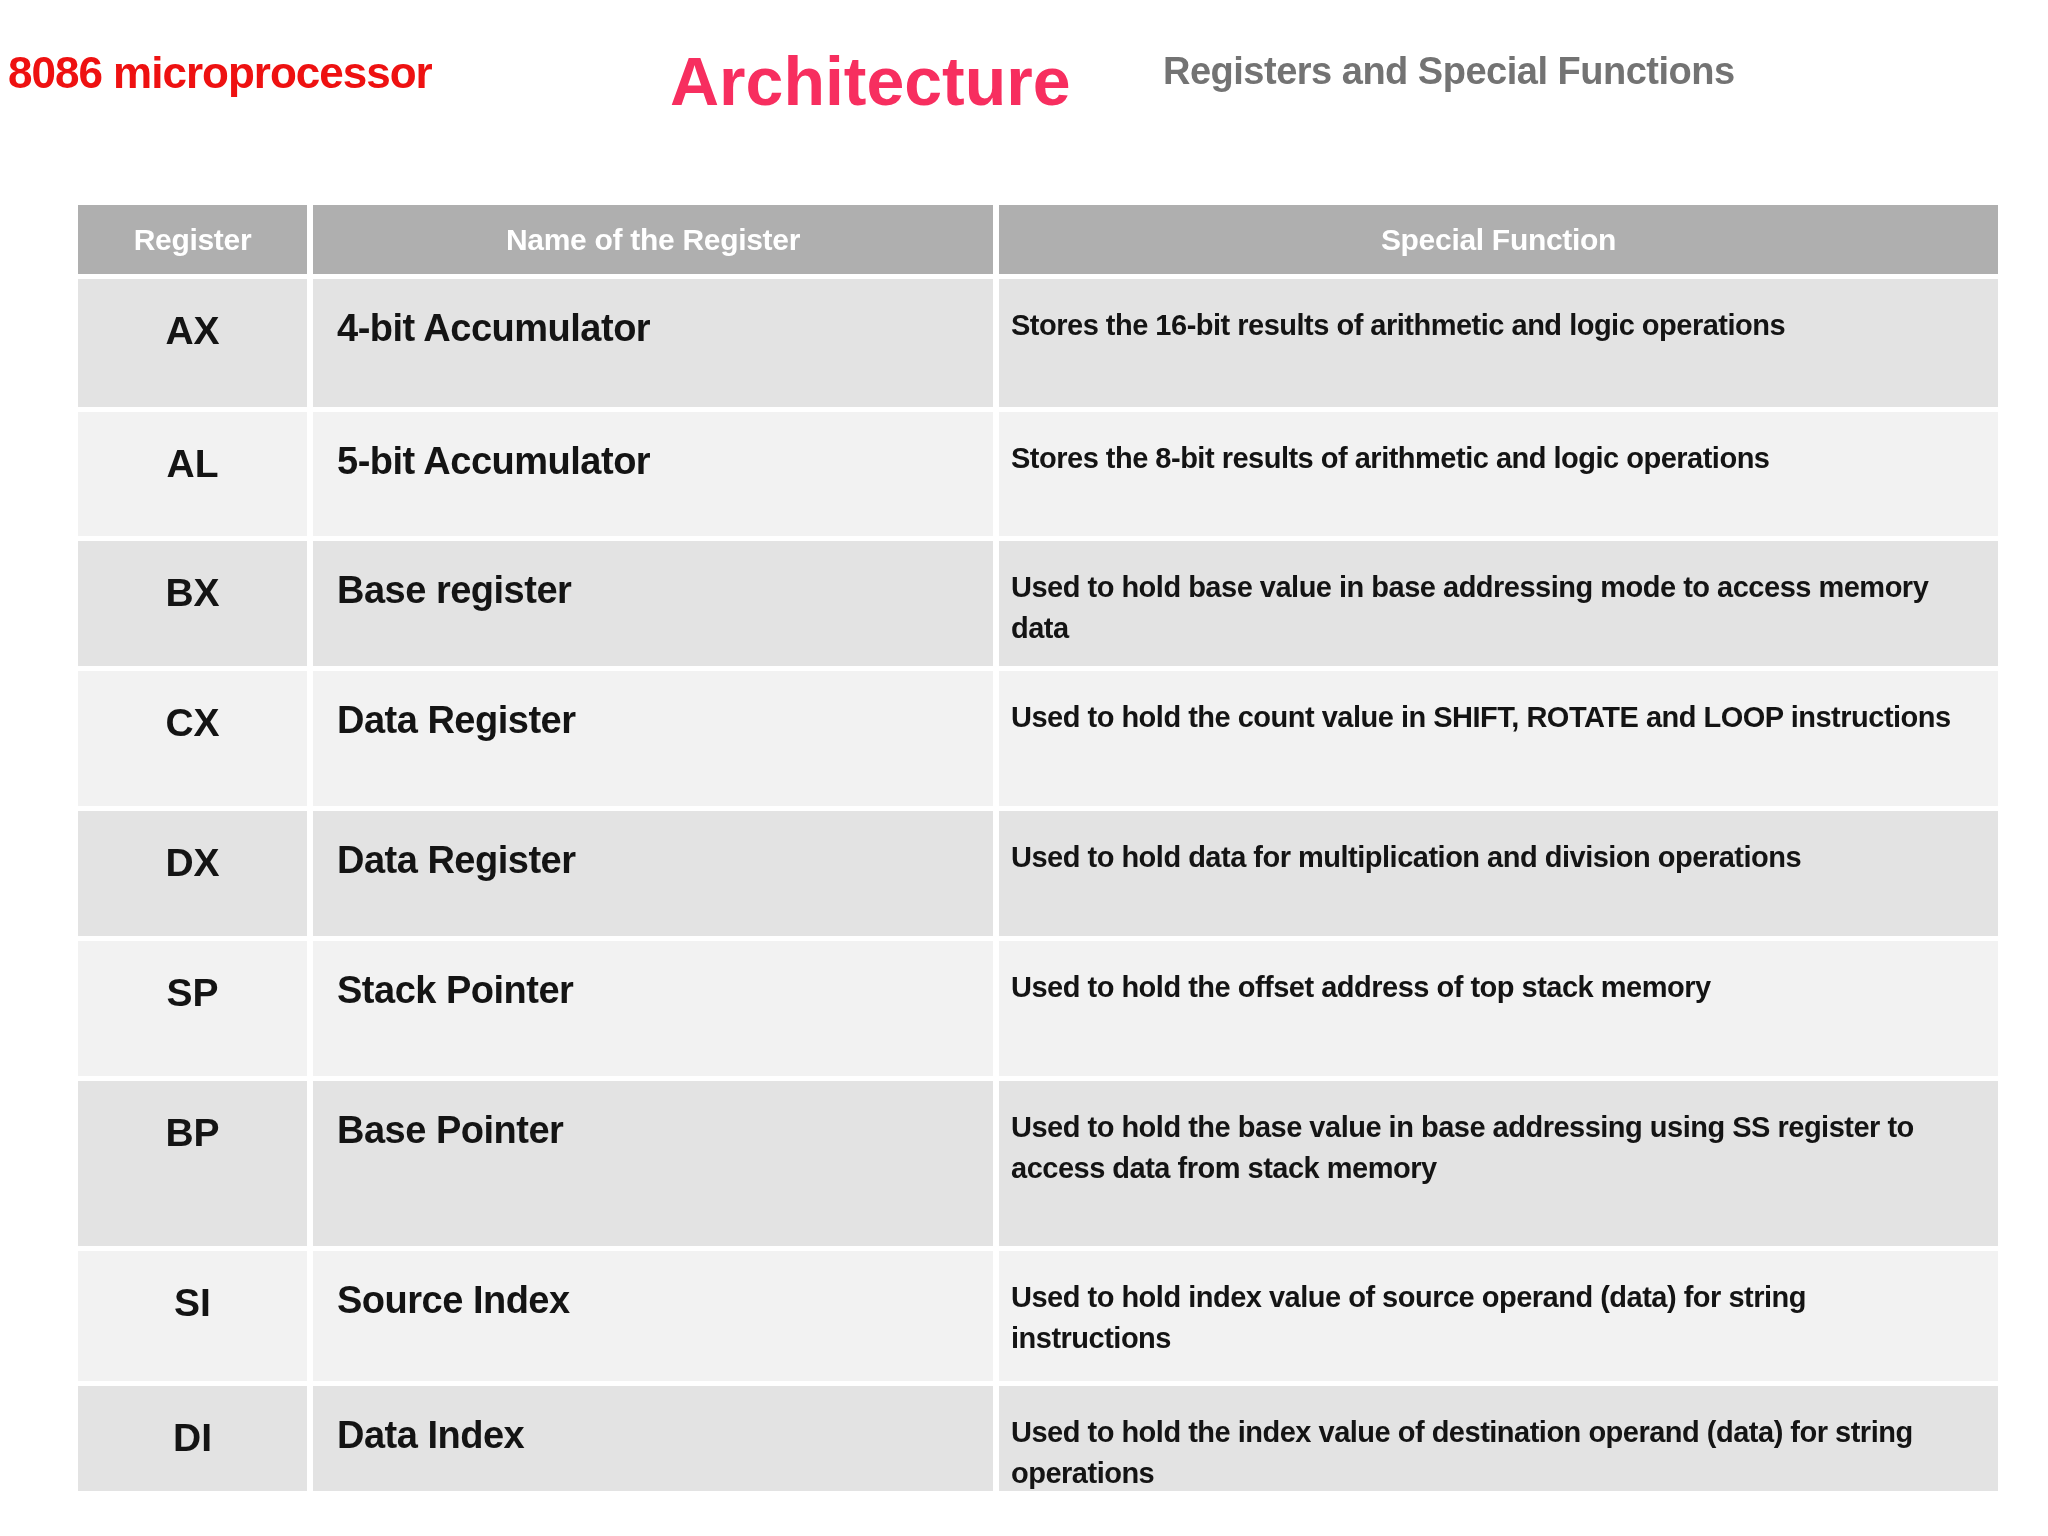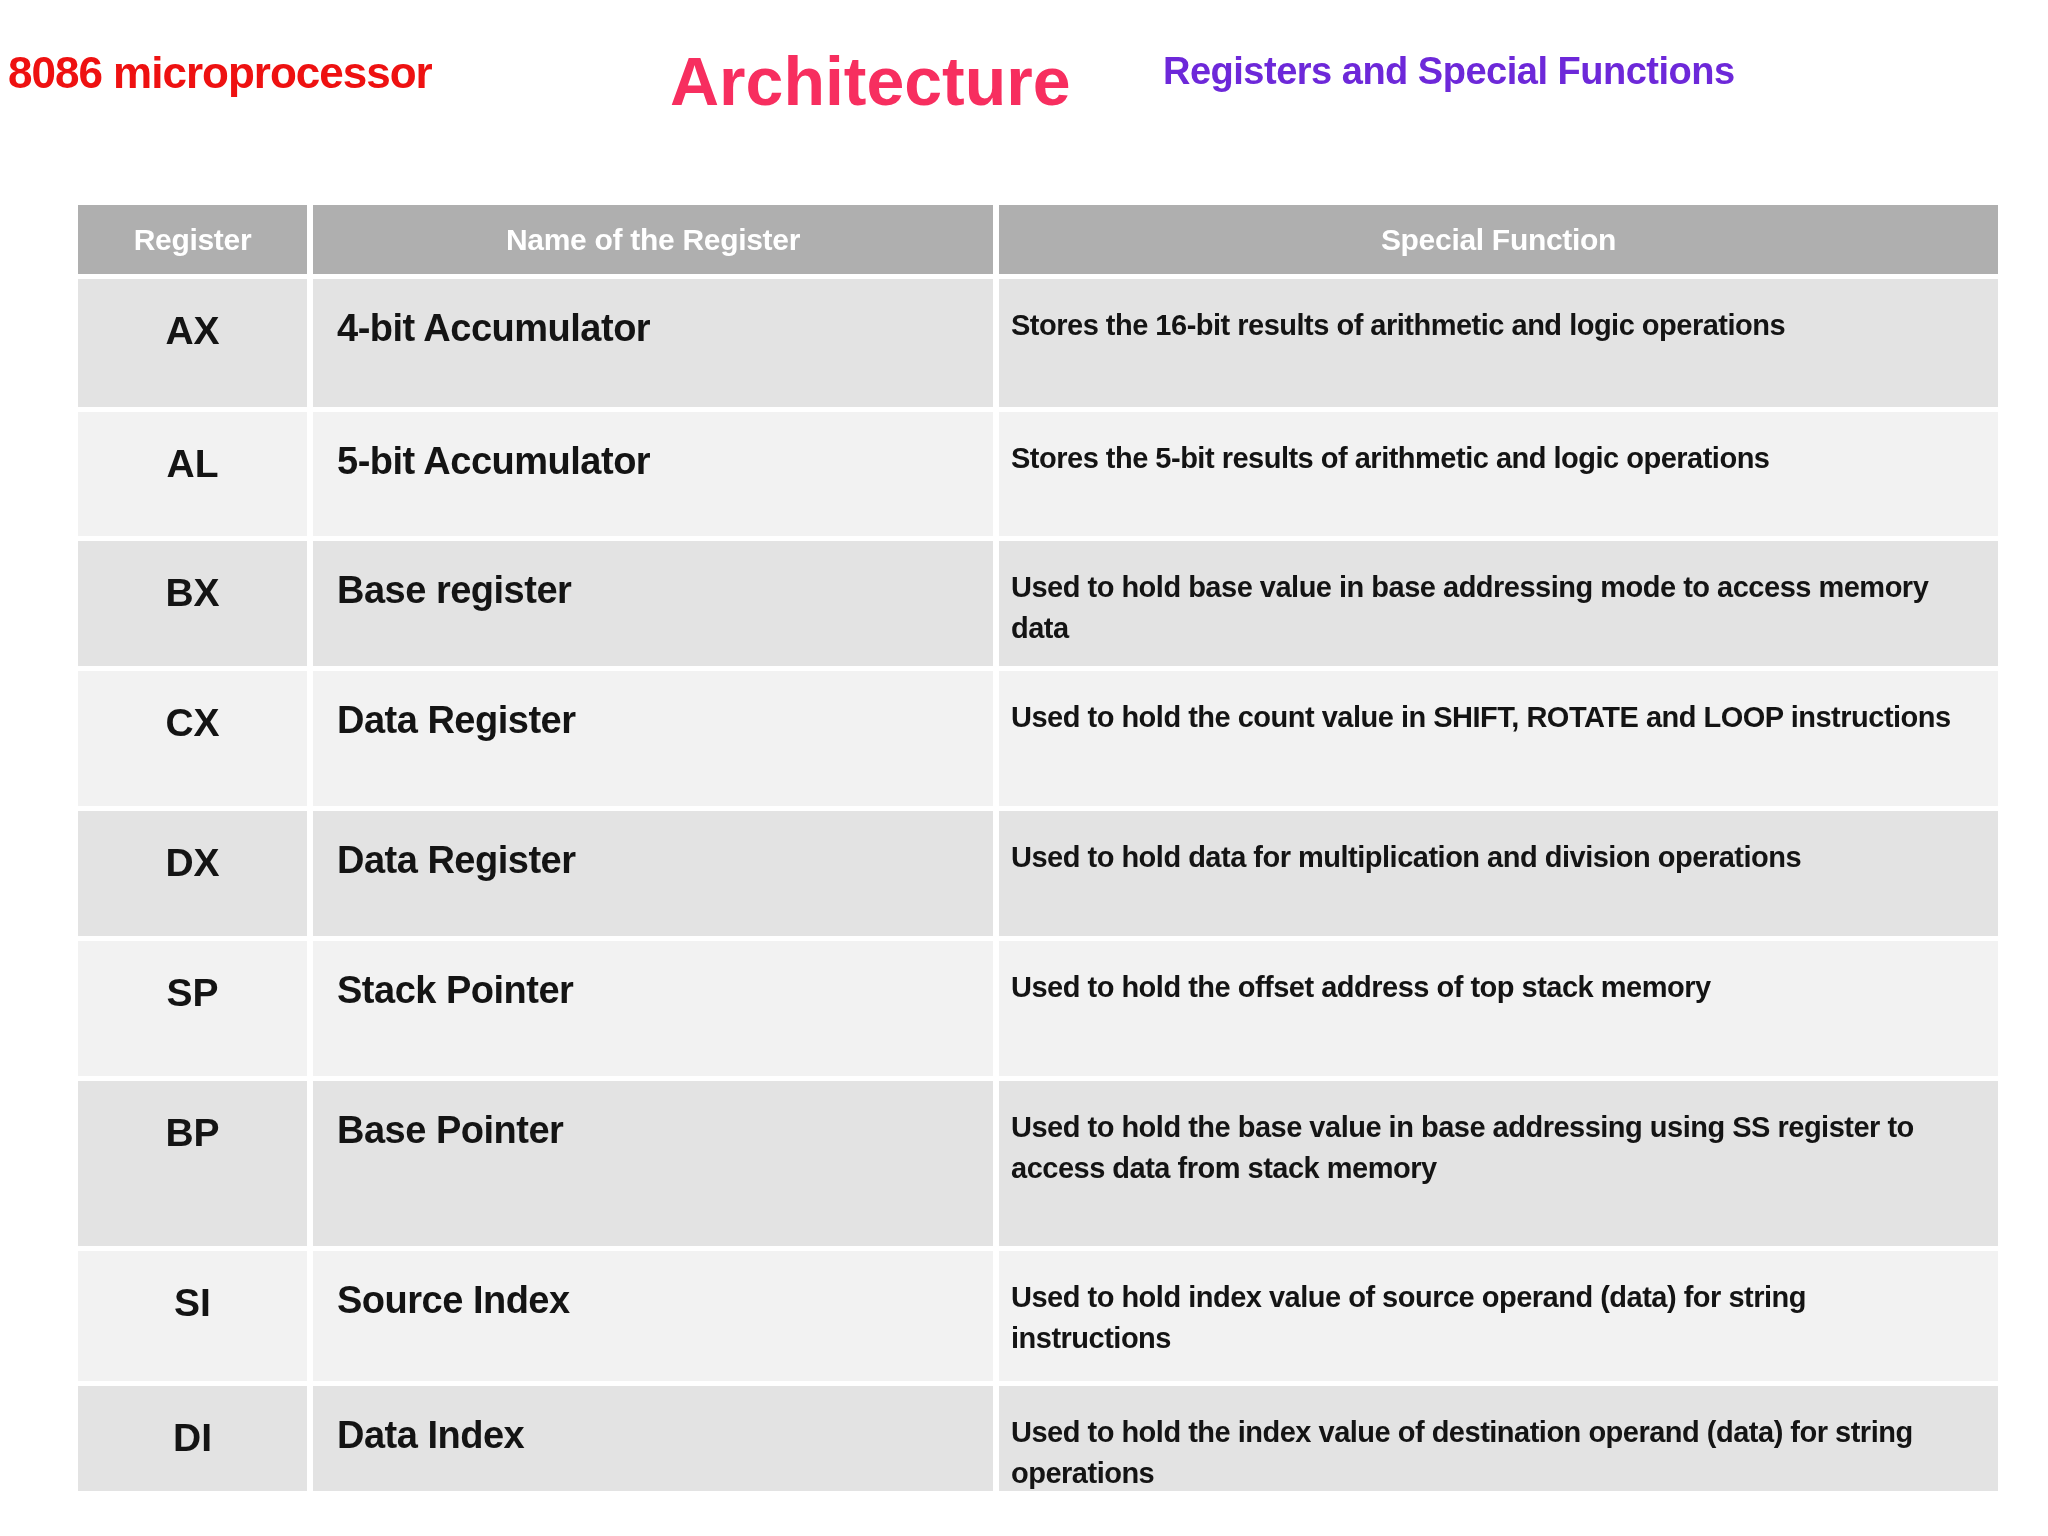--- a/index.html
+++ b/index.html
@@ -32,21 +32,21 @@
     color: #F72E5F;
     white-space: nowrap;
   }
   .subtitle {
     position: absolute;
     left: 1163px;
     top: 50px;
     font-size: 38px;
     font-weight: 700;
     letter-spacing: -0.5px;
-    color: #6d28d9;
+    color: #737373;
     white-space: nowrap;
   }
 
   
   .reg-table {
     position: absolute;
     left: 78px;
     top: 205px;
     display: grid;
     grid-template-columns: 229px 680px 999px;
@@ -101,21 +101,21 @@
   <div class="th">Register</div>
   <div class="th">Name of the Register</div>
   <div class="th">Special Function</div>
 
   <div class="td c1 dark">AX</div>
   <div class="td c2 dark">4-bit Accumulator</div>
   <div class="td c3 dark">Stores the 16-bit results of arithmetic and logic operations</div>
 
   <div class="td c1 light">AL</div>
   <div class="td c2 light">5-bit Accumulator</div>
-  <div class="td c3 light">Stores the 5-bit results of arithmetic and logic operations</div>
+  <div class="td c3 light">Stores the 8-bit results of arithmetic and logic operations</div>
 
   <div class="td c1 dark">BX</div>
   <div class="td c2 dark">Base register</div>
   <div class="td c3 dark">Used to hold base value in base addressing mode to access memory
 data</div>
 
   <div class="td c1 light">CX</div>
   <div class="td c2 light">Data Register</div>
   <div class="td c3 light">Used to hold the count value in SHIFT, ROTATE and LOOP instructions</div>
 

